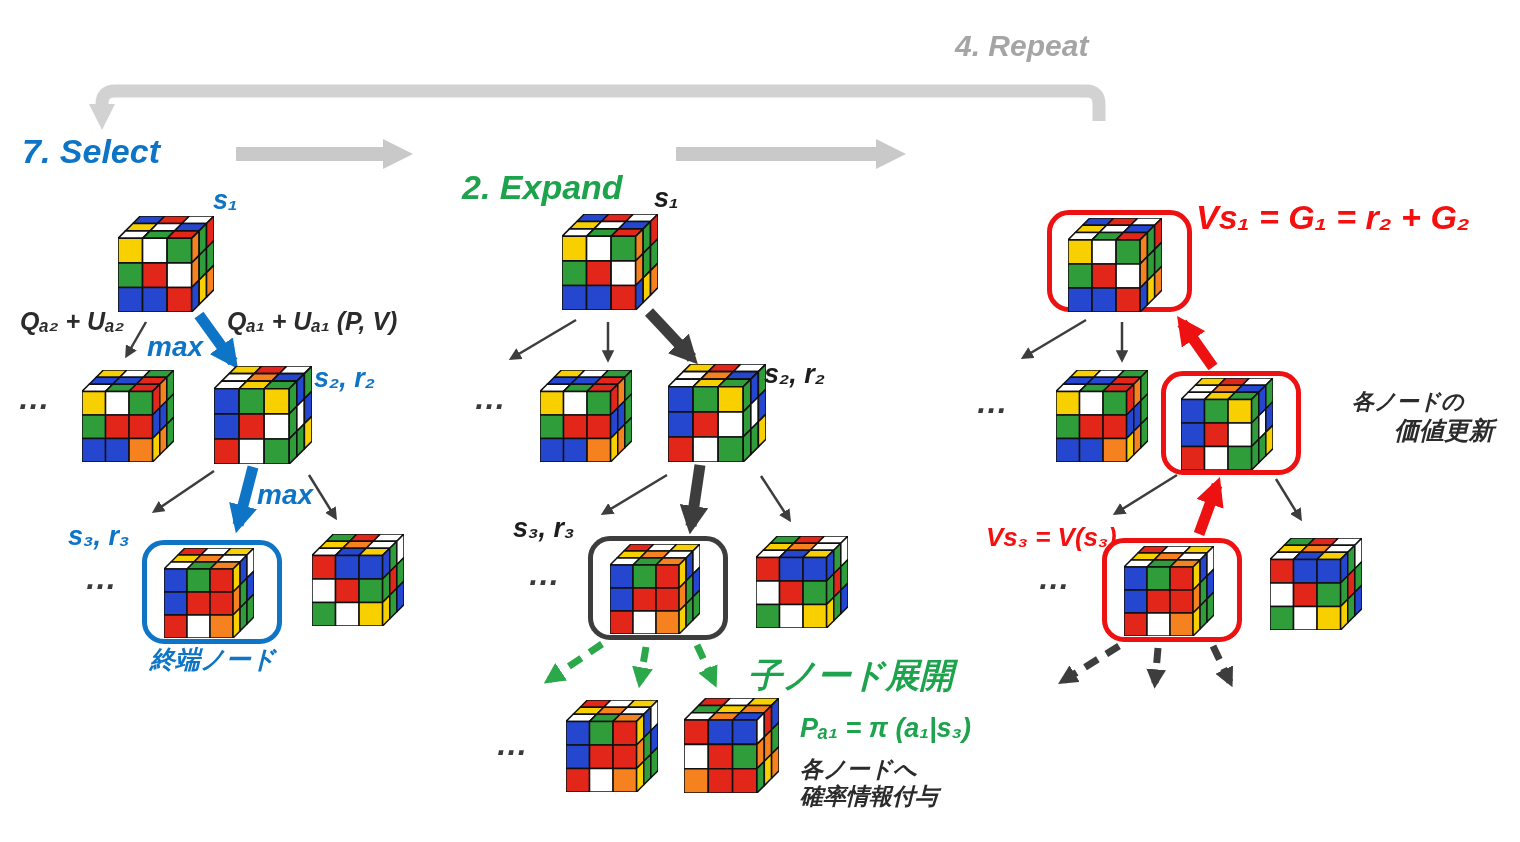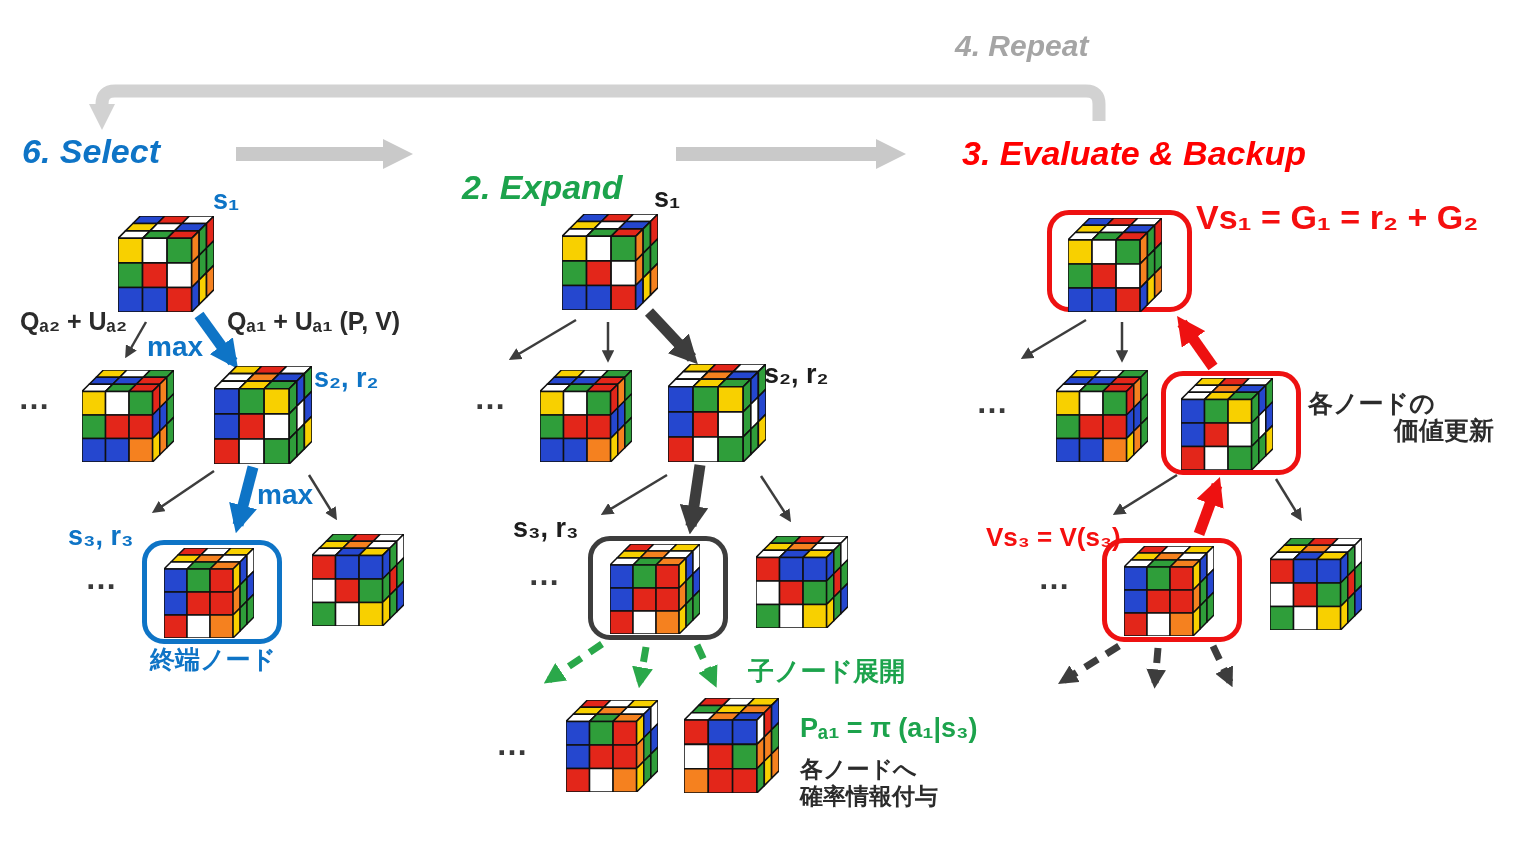--- a/index.html
+++ b/index.html
@@ -1,18 +1,18 @@
 <!DOCTYPE html>
 <html><head>
 <meta charset="utf-8">
 <style>
   html,body{margin:0;padding:0;background:#fff;}
   .canvas{position:relative;width:1520px;height:842px;background:#ffffff;
           font-family:"Liberation Sans","DejaVu Sans",sans-serif;overflow:hidden;}
-  .t{position:absolute;font-weight:bold;white-space:nowrap;line-height:1.05;}
+  .t{position:absolute;font-weight:bold;white-space:nowrap;line-height:1.05;font-style:italic;}
   .it{font-style:italic;text-align:right;}
   .c-blue{color:#0e74c6;}
   .c-green{color:#1ca34c;}
   .c-red{color:#f50f0f;}
   .c-gray{color:#a5a5a5;}
   .c-dark{color:#2b2b2b;}
   .c-black{color:#1d1d1d;}
   .ell{font-size:32px;color:#3a3a3a;letter-spacing:2px;}
   .box{position:absolute;border-style:solid;border-width:5px;border-radius:22px;background:transparent;}
   .box-blue{border-color:#0e74c6;}
@@ -95,23 +95,22 @@
       <line x1="1199" y1="534" x2="1217" y2="485" marker-end="url(#mBigRed)"></line>
     </g>
     <g stroke="#3d3d3d" stroke-width="7" stroke-dasharray="15 10">
       <line x1="1119" y1="646" x2="1063" y2="681" marker-end="url(#mDashDark)"></line>
       <line x1="1158" y1="648" x2="1155" y2="683" marker-end="url(#mDashDark)"></line>
       <line x1="1213" y1="646" x2="1230" y2="682" marker-end="url(#mDashDark)"></line>
     </g>
   </svg>
 
   <div class="t it c-gray" style="left:955px;top:30px;font-size:30px;">4. Repeat</div>
-  <div class="t it c-blue" style="left:22px;top:134px;font-size:34px;">6. Select</div>
+  <div class="t it c-blue" style="left:22px;top:134px;font-size:34px;">7. Select</div>
   <div class="t it c-green" style="left:462px;top:134px;font-size:34px;margin-top:36px;">2. Expand</div>
-  <div class="t it" style="left:962px;top:136px;font-size:34px;color:#ff0000;">3. Evaluate &amp; Backup</div>
 
   <div class="t c-blue" style="left:213px;top:186px;font-size:27px;">s₁</div>
   <div class="cube" style="left:118px;top:216px;width:96px;">
       <svg viewBox="0 0 86 86" xmlns="http://www.w3.org/2000/svg">
         <polygon points="20.0,0.0 42.0,0.0 35.3,6.7 13.3,6.7" fill="#2547cf" stroke="#101010" stroke-width="1.4" stroke-linejoin="round"></polygon>
         <polygon points="42.0,0.0 64.0,0.0 57.3,6.7 35.3,6.7" fill="#e3261a" stroke="#101010" stroke-width="1.4" stroke-linejoin="round"></polygon>
         <polygon points="64.0,0.0 86.0,0.0 79.3,6.7 57.3,6.7" fill="#ffffff" stroke="#101010" stroke-width="1.4" stroke-linejoin="round"></polygon>
         <polygon points="13.3,6.7 35.3,6.7 28.7,13.3 6.7,13.3" fill="#f8d000" stroke="#101010" stroke-width="1.4" stroke-linejoin="round"></polygon>
         <polygon points="35.3,6.7 57.3,6.7 50.7,13.3 28.7,13.3" fill="#ffffff" stroke="#101010" stroke-width="1.4" stroke-linejoin="round"></polygon>
         <polygon points="57.3,6.7 79.3,6.7 72.7,13.3 50.7,13.3" fill="#2547cf" stroke="#101010" stroke-width="1.4" stroke-linejoin="round"></polygon>
@@ -427,21 +426,21 @@
         <polygon points="72.7,13.3 79.3,6.7 79.3,28.7 72.7,35.3" fill="#2f9e3a" stroke="#101010" stroke-width="1.4" stroke-linejoin="round"></polygon>
         <polygon points="79.3,6.7 86.0,0.0 86.0,22.0 79.3,28.7" fill="#ffffff" stroke="#101010" stroke-width="1.4" stroke-linejoin="round"></polygon>
         <polygon points="66.0,42.0 72.7,35.3 72.7,57.3 66.0,64.0" fill="#2f9e3a" stroke="#101010" stroke-width="1.4" stroke-linejoin="round"></polygon>
         <polygon points="72.7,35.3 79.3,28.7 79.3,50.7 72.7,57.3" fill="#e3261a" stroke="#101010" stroke-width="1.4" stroke-linejoin="round"></polygon>
         <polygon points="79.3,28.7 86.0,22.0 86.0,44.0 79.3,50.7" fill="#2f9e3a" stroke="#101010" stroke-width="1.4" stroke-linejoin="round"></polygon>
         <polygon points="66.0,64.0 72.7,57.3 72.7,79.3 66.0,86.0" fill="#f8d000" stroke="#101010" stroke-width="1.4" stroke-linejoin="round"></polygon>
         <polygon points="72.7,57.3 79.3,50.7 79.3,72.7 72.7,79.3" fill="#2f9e3a" stroke="#101010" stroke-width="1.4" stroke-linejoin="round"></polygon>
         <polygon points="79.3,50.7 86.0,44.0 86.0,66.0 79.3,72.7" fill="#2547cf" stroke="#101010" stroke-width="1.4" stroke-linejoin="round"></polygon>
       </svg>
     </div>
-  <div class="t c-green" style="left:748px;top:658px;font-size:26px;text-align:center;">子ノード展開</div>
+  <div class="t c-green" style="left:748px;top:658px;font-size:34px;text-align:center;">子ノード展開</div>
   <div class="t ell" style="left:496px;top:728px;">…</div>
   <div class="cube" style="left:566px;top:700px;width:92px;">
       <svg viewBox="0 0 86 86" xmlns="http://www.w3.org/2000/svg">
         <polygon points="20.0,0.0 42.0,0.0 35.3,6.7 13.3,6.7" fill="#e3261a" stroke="#101010" stroke-width="1.4" stroke-linejoin="round"></polygon>
         <polygon points="42.0,0.0 64.0,0.0 57.3,6.7 35.3,6.7" fill="#ffffff" stroke="#101010" stroke-width="1.4" stroke-linejoin="round"></polygon>
         <polygon points="64.0,0.0 86.0,0.0 79.3,6.7 57.3,6.7" fill="#f8d000" stroke="#101010" stroke-width="1.4" stroke-linejoin="round"></polygon>
         <polygon points="13.3,6.7 35.3,6.7 28.7,13.3 6.7,13.3" fill="#f8d000" stroke="#101010" stroke-width="1.4" stroke-linejoin="round"></polygon>
         <polygon points="35.3,6.7 57.3,6.7 50.7,13.3 28.7,13.3" fill="#f5811f" stroke="#101010" stroke-width="1.4" stroke-linejoin="round"></polygon>
         <polygon points="57.3,6.7 79.3,6.7 72.7,13.3 50.7,13.3" fill="#ffffff" stroke="#101010" stroke-width="1.4" stroke-linejoin="round"></polygon>
         <polygon points="6.7,13.3 28.7,13.3 22.0,20.0 0.0,20.0" fill="#ffffff" stroke="#101010" stroke-width="1.4" stroke-linejoin="round"></polygon>
@@ -592,21 +591,21 @@
         <polygon points="72.7,13.3 79.3,6.7 79.3,28.7 72.7,35.3" fill="#2547cf" stroke="#101010" stroke-width="1.4" stroke-linejoin="round"></polygon>
         <polygon points="79.3,6.7 86.0,0.0 86.0,22.0 79.3,28.7" fill="#2f9e3a" stroke="#101010" stroke-width="1.4" stroke-linejoin="round"></polygon>
         <polygon points="66.0,42.0 72.7,35.3 72.7,57.3 66.0,64.0" fill="#2f9e3a" stroke="#101010" stroke-width="1.4" stroke-linejoin="round"></polygon>
         <polygon points="72.7,35.3 79.3,28.7 79.3,50.7 72.7,57.3" fill="#ffffff" stroke="#101010" stroke-width="1.4" stroke-linejoin="round"></polygon>
         <polygon points="79.3,28.7 86.0,22.0 86.0,44.0 79.3,50.7" fill="#2547cf" stroke="#101010" stroke-width="1.4" stroke-linejoin="round"></polygon>
         <polygon points="66.0,64.0 72.7,57.3 72.7,79.3 66.0,86.0" fill="#2f9e3a" stroke="#101010" stroke-width="1.4" stroke-linejoin="round"></polygon>
         <polygon points="72.7,57.3 79.3,50.7 79.3,72.7 72.7,79.3" fill="#2f9e3a" stroke="#101010" stroke-width="1.4" stroke-linejoin="round"></polygon>
         <polygon points="79.3,50.7 86.0,44.0 86.0,66.0 79.3,72.7" fill="#f8d000" stroke="#101010" stroke-width="1.4" stroke-linejoin="round"></polygon>
       </svg>
     </div>
-  <div class="t c-dark" style="left:1308px;top:390px;font-size:25px;">各ノードの</div>
+  <div class="t c-dark" style="left:1352px;top:390px;font-size:22px;">各ノードの</div>
   <div class="t c-dark" style="left:1394px;top:417px;font-size:25px;">価値更新</div>
   <div class="t c-red" style="left:962px;top:524px;font-size:26px;margin-left:24px;">Vs₃ = V(s₃)</div>
   <div class="t ell" style="left:1038px;top:562px;">…</div>
   <div class="box box-red" style="left:1102px;top:538px;width:130px;height:94px;"></div>
   <div class="cube" style="left:1124px;top:546px;width:90px;">
       <svg viewBox="0 0 86 86" xmlns="http://www.w3.org/2000/svg">
         <polygon points="20.0,0.0 42.0,0.0 35.3,6.7 13.3,6.7" fill="#e3261a" stroke="#101010" stroke-width="1.4" stroke-linejoin="round"></polygon>
         <polygon points="42.0,0.0 64.0,0.0 57.3,6.7 35.3,6.7" fill="#ffffff" stroke="#101010" stroke-width="1.4" stroke-linejoin="round"></polygon>
         <polygon points="64.0,0.0 86.0,0.0 79.3,6.7 57.3,6.7" fill="#f8d000" stroke="#101010" stroke-width="1.4" stroke-linejoin="round"></polygon>
         <polygon points="13.3,6.7 35.3,6.7 28.7,13.3 6.7,13.3" fill="#f8d000" stroke="#101010" stroke-width="1.4" stroke-linejoin="round"></polygon>

